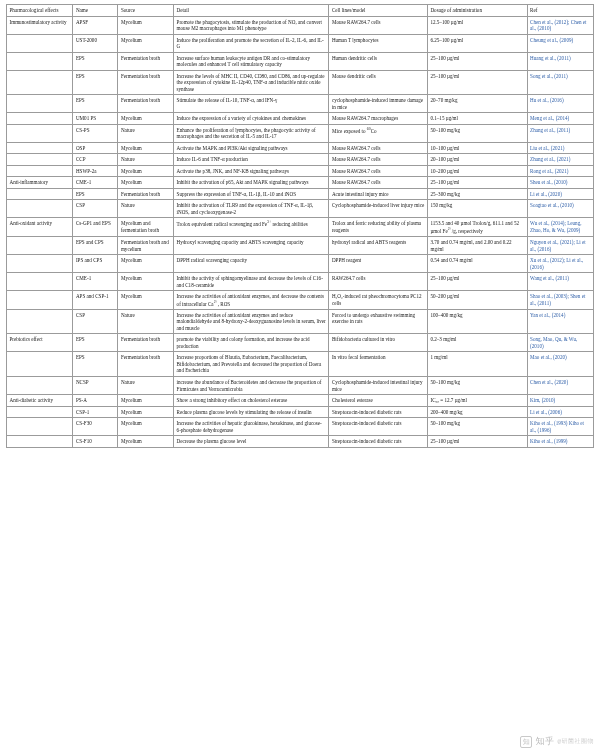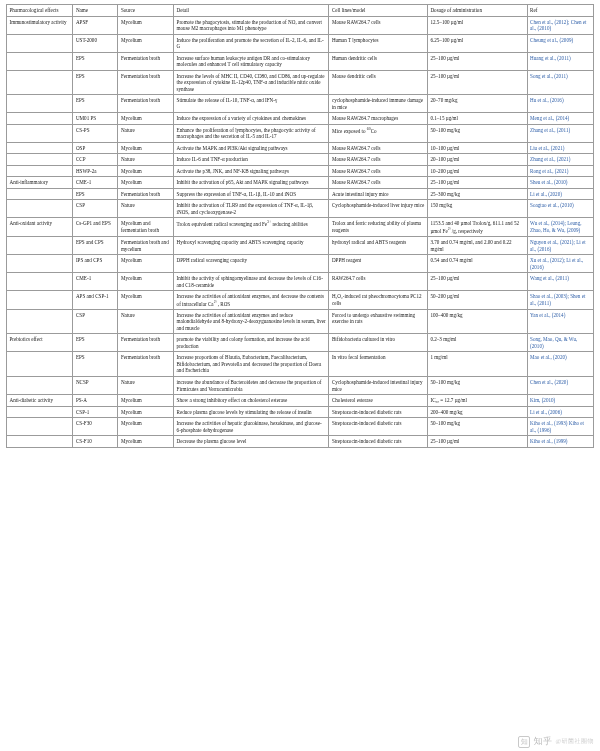--- a/index.html
+++ b/index.html
@@ -56,21 +56,21 @@
   col.c-cell { width: 92px; }
   col.c-dose { width: 93px; }
   col.c-ref  { width: 62px; }
 
   .watermark {
     position: absolute;
     right: 6px;
     bottom: 3px;
     font-size: 9px;
     color: #b9b9b9;
-    font-family: Liberation Serif, serif;
+    font-family: Liberation Mono, monospace;
     letter-spacing: 0.5px;
     display: flex;
     align-items: center;
     gap: 3px;
   }
   .wm-logo {
     display: inline-block;
     width: 10px;
     height: 10px;
     border: 1px solid #c9c9c9;

